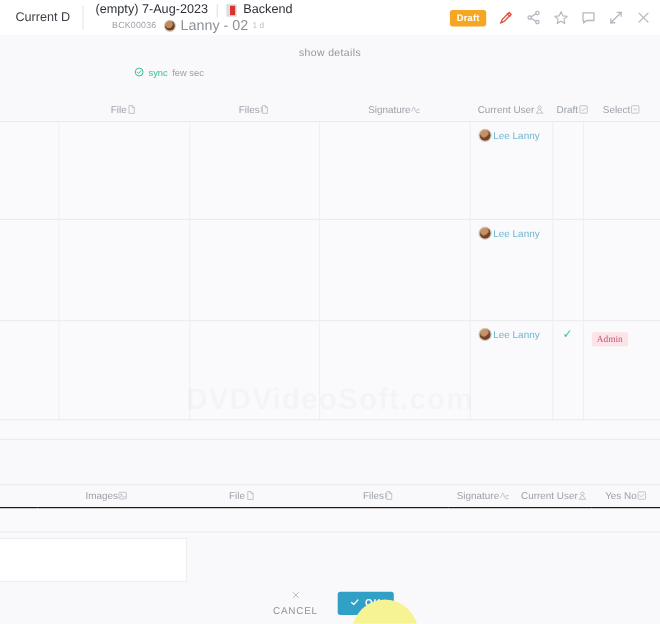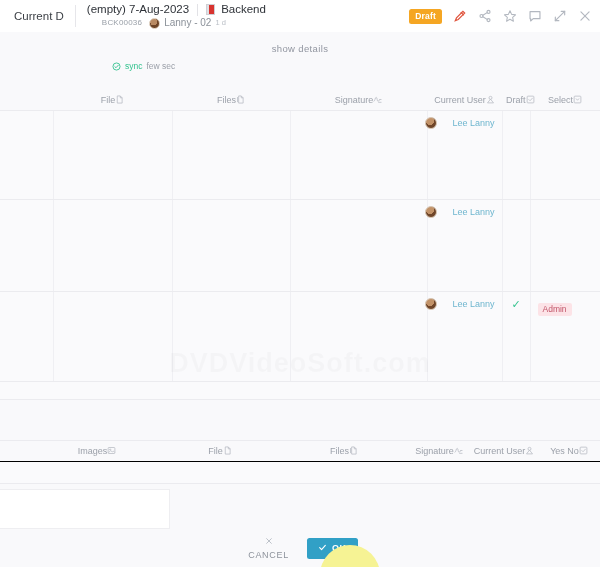--- a/index.html
+++ b/index.html
@@ -65,21 +65,21 @@
   .code {
     font-size: 8px; color: #9aa0a8; letter-spacing: .2px; padding-left: 15px;
   }
   .avatar-sm {
     width: 11px; height: 11px; border-radius: 50%;
     background: radial-gradient(circle at 40% 32%, #b98a63 0 42%, #6d4326 43% 100%);
     display: inline-block; margin: 0 4px 0 7px;
     vertical-align: middle;
     border: .5px solid #d8c7b5;
   }
-  .usr-name { font-size: 10px; color: #8b9199; }
+  .usr-name { font-size: 13px; color: #8b9199; }
   .usr-age { font-size: 7.5px; color: #b9bec5; margin-left: 4px; }
 
   .hdr-right {
     margin-left: auto;
     display: flex;
     align-items: center;
     gap: 11px;
   }
   .badge-draft {
     background: #f5a623;
@@ -103,22 +103,22 @@
   .show-details {
     position: absolute;
     left: 0; right: 0; top: 11px;
     text-align: center;
     font-size: 9.5px;
     color: #9296a0;
     letter-spacing: .35px;
   }
   .sync {
     position: absolute;
-    left: 112px; top: 29px;
-    display: flex; align-items: center; gap: 4px;
+    left: 122px; top: 29px;
+    display: flex; align-items: flex-start; gap: 4px;
     font-size: 8.5px;
   }
   .sync-ico { width: 9px; height: 9px; color: #34c38f; }
   .sync-ico svg { display: block; width: 100%; height: 100%; }
   .sync-word { color: #34c38f; }
   .sync-time { color: #9a9fa8; }
 
   
   .grid-wrap { position: relative; background: #f9f9fb; }
   .gridtable { width: 600px; border-collapse: collapse; table-layout: fixed; }
@@ -137,22 +137,22 @@
   .th-ico { width: 9px; height: 9px; color: #b6bac2; flex: none; }
   .th-ico svg { display: block; width: 100%; height: 100%; }
   .gridtable td {
     border-right: 1px solid #efeff3;
     border-bottom: 1px solid #ebebef;
     vertical-align: top;
     padding: 6px 7px;
     background: #fafafc;
   }
   .gridtable td.first { border-left: none; }
-  .gridtable td.last { border-right: none; }
-  .cell-user { display: flex; align-items: center; gap: 15px; justify-content: flex-end; }
+  .gridtable td.last { border-right: none; font-family: Liberation Serif, serif; }
+  .cell-user { display: flex; align-items: center; gap: 2px; }
   .avatar-md {
     width: 12px; height: 12px; border-radius: 50%;
     background: radial-gradient(circle at 40% 30%, #c29268 0 42%, #70462a 43% 100%);
     border: .5px solid #d9c8b6; flex: none;
   }
   .user-link { font-size: 9px; color: #6fb6cf; white-space: nowrap; }
   .check-mark { color: #34c38f; font-size: 11px; text-align: center; display: block; line-height: 12px; }
   .tag-admin {
     display: inline-block;
     background: #fce3e7;

